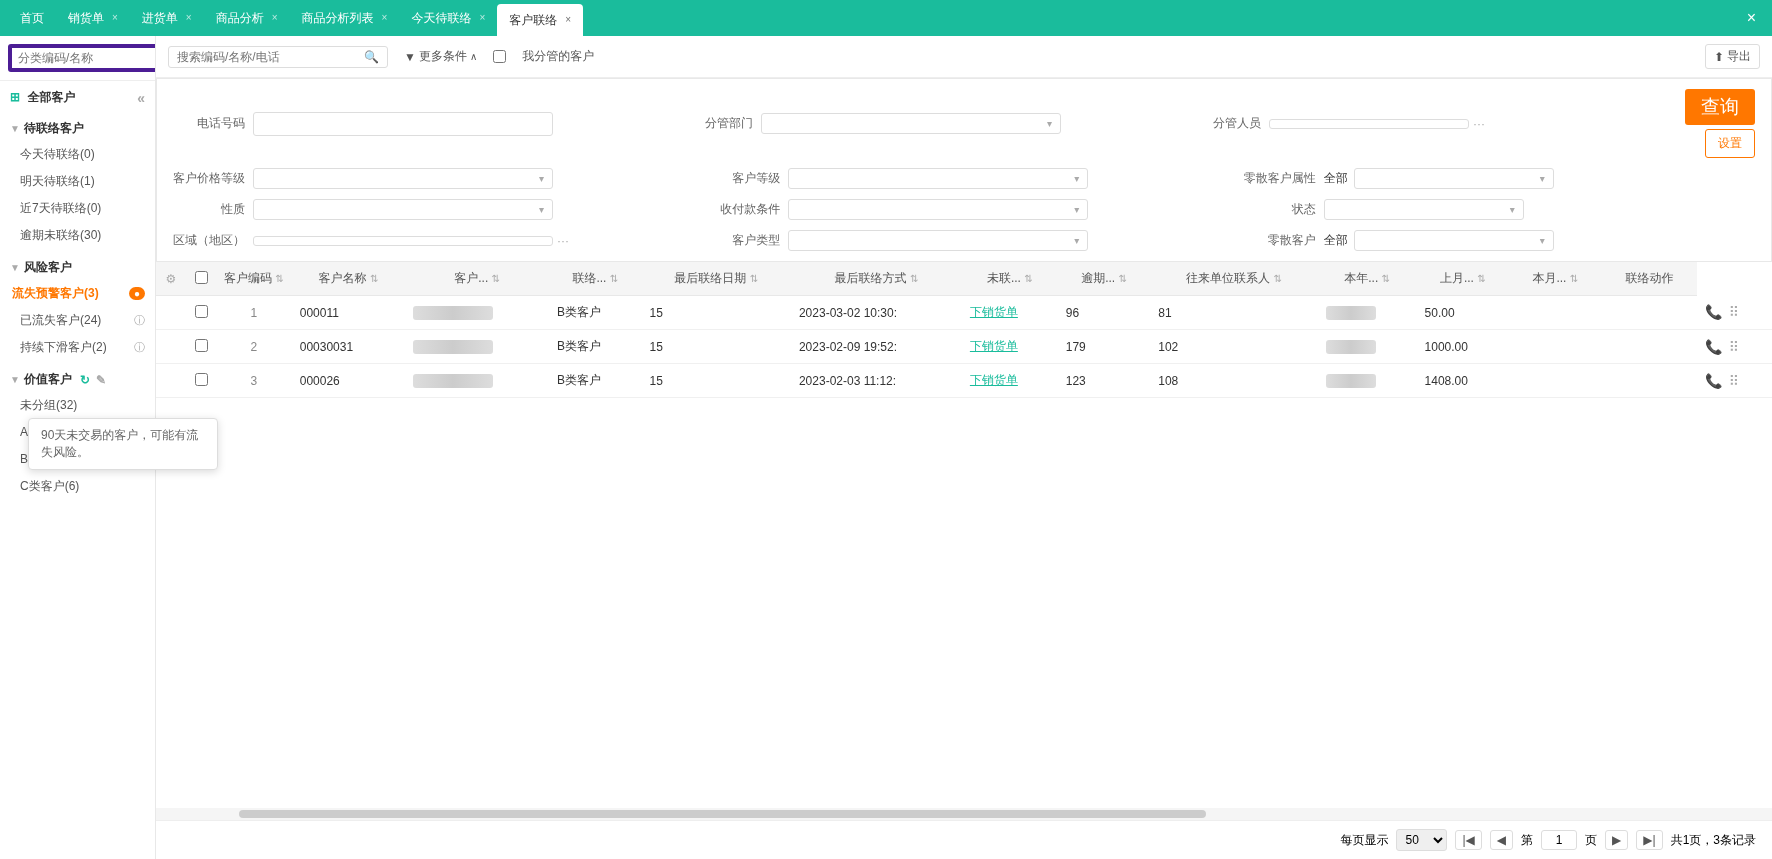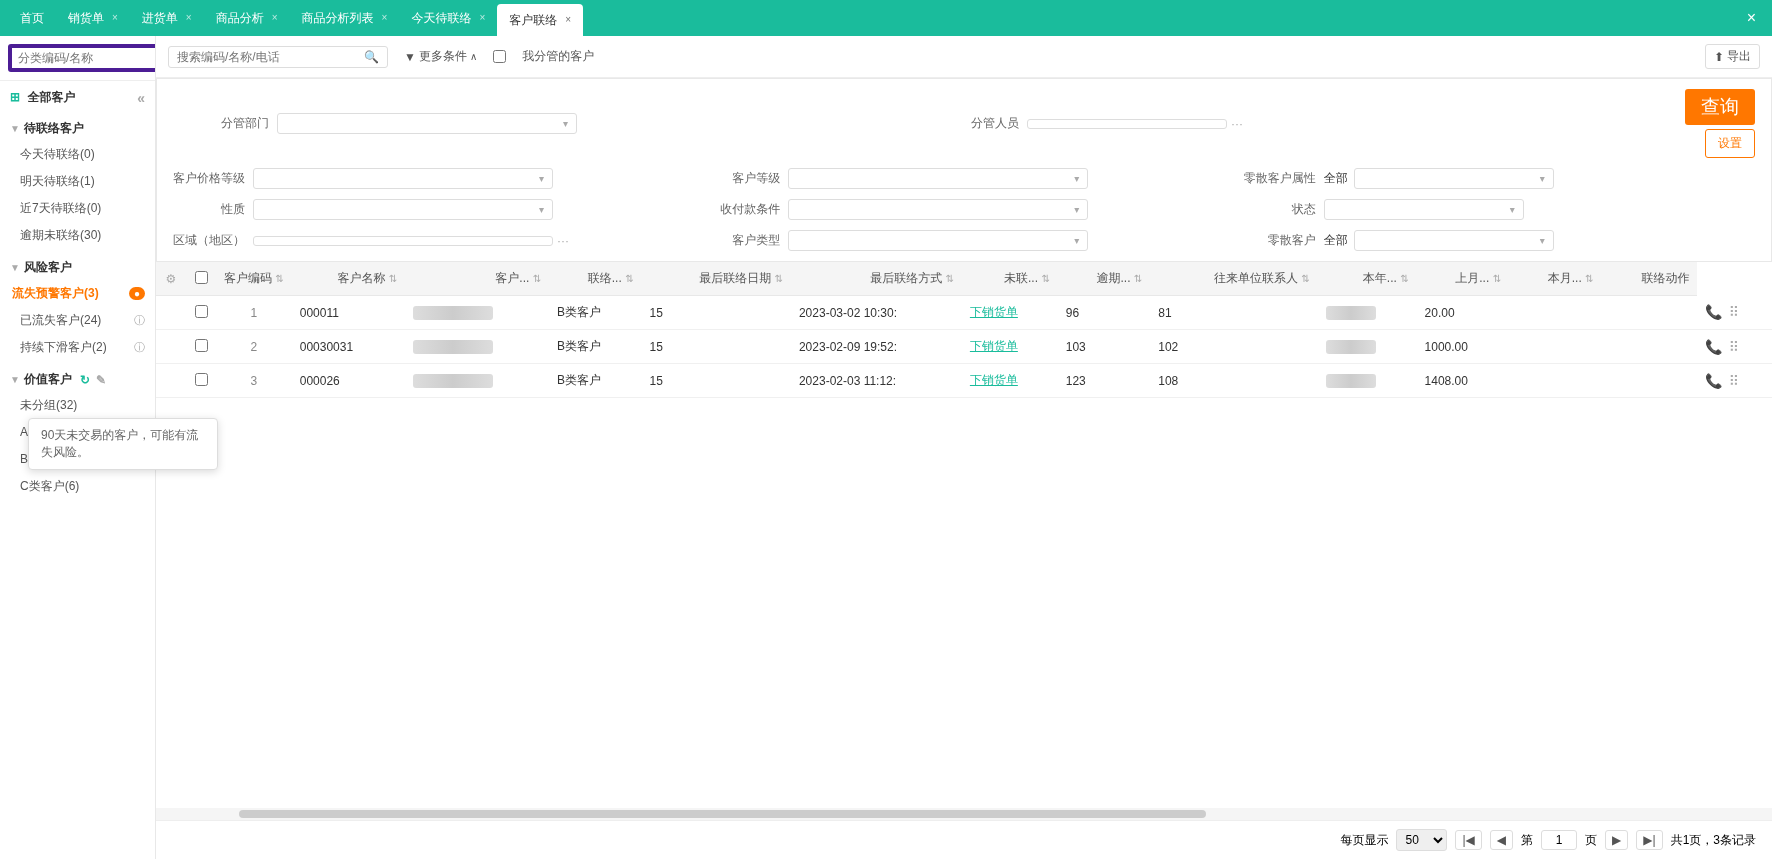--- a/index.html
+++ b/index.html
@@ -55,21 +55,21 @@
     .filter-divider { width: 24px; flex-shrink: 0; }
     .filter-dots { color: #aaa; margin-left: 4px; cursor: pointer; }
     .query-btn { background: #ff7700; color: #fff; border: none; border-radius: 3px; padding: 5px 16px; cursor: pointer; font-size: 19px; }
     .settings-btn { background: #fff; color: #ff7700; border: 1px solid #ff7700; border-radius: 3px; padding: 5px 12px; cursor: pointer; font-size: 12px; margin-top: 4px; }
     .filter-actions { display: flex; flex-direction: column; align-items: flex-end; justify-content: flex-start; padding-left: 12px; flex-shrink: 0; }
 
     
     .table-wrap { flex: 1; overflow: auto; background: #fff; margin: 0; }
     table { width: 100%; border-collapse: collapse; }
     thead tr { background: #f5f5f5; }
-    th { padding: 8px 8px; text-align: right; color: #555; font-weight: normal; border-bottom: 1px solid #e8e8e8; white-space: nowrap; font-size: 12px; position: sticky; top: 0; background: #f5f5f5; }
+    th { padding: 8px 8px; text-align: center; color: #555; font-weight: normal; border-bottom: 1px solid #e8e8e8; white-space: nowrap; font-size: 12px; position: sticky; top: 0; background: #f5f5f5; }
     th .sort-icon { color: #aaa; font-size: 10px; }
     td { padding: 8px 8px; border-bottom: 1px solid #f0f0f0; color: #333; white-space: nowrap; font-size: 12px; }
     .row-num { color: #888; text-align: center; width: 30px; }
     .link-text { color: #1abc9c; text-decoration: underline; cursor: pointer; }
     .blurred { background: linear-gradient(90deg, #ddd 0%, #ccc 50%, #ddd 100%); border-radius: 3px; color: transparent; display: inline-block; height: 14px; width: 80px; }
     .blurred-sm { background: linear-gradient(90deg, #ddd 0%, #ccc 50%, #ddd 100%); border-radius: 3px; color: transparent; display: inline-block; height: 14px; width: 50px; }
     .action-icons { display: flex; gap: 6px; align-items: center; }
     .action-icon { color: #aaa; cursor: pointer; font-size: 14px; }
     .checkbox-col { width: 30px; text-align: center; }
     .gear-col { width: 30px; text-align: center; color: #aaa; cursor: pointer; }
@@ -218,20 +218,24 @@
         <div class="export-btn">
           <span>⬆</span>
           <span>导出</span>
         </div>
       </div>
     </div>
 
     <div class="advanced-filter">
 
       <div class="filter-row">
+        <div class="filter-field" style="flex:2.2;">
+          <span class="filter-label">电话号码</span>
+          <input type="text" class="filter-input" style="flex: 1 1 0%; max-width: 300px;">
+        </div>
         <div class="filter-divider"></div>
         <div class="filter-field" style="flex:2.2;">
           <span class="filter-label">分管部门</span>
           <div class="filter-select-wrap" style="flex:1;max-width:300px;">
             <span></span>
             <span class="caret">▾</span>
           </div>
         </div>
         <div class="filter-divider"></div>
         <div class="filter-field" style="flex:2.2;">
@@ -358,41 +362,41 @@
       <td class="row-num">1</td>
       <td>000011</td>
       <td><span class="blurred">&nbsp;&nbsp;&nbsp;&nbsp;&nbsp;&nbsp;&nbsp;&nbsp;</span></td>
       <td>B类客户</td>
       <td>15</td>
       <td>2023-03-02 10:30:</td>
       <td><span class="link-text">下销货单</span></td>
       <td>96</td>
       <td>81</td>
       <td><span class="blurred-sm">&nbsp;&nbsp;&nbsp;&nbsp;&nbsp;</span></td>
-      <td>20.00</td>
+      <td>50.00</td>
       <td></td>
       <td></td>
       <td>
         <div class="action-icons">
           <span class="action-icon">📞</span>
           <span class="action-icon">⠿</span>
         </div>
       </td>
     </tr>
             <tr>
       <td class="gear-col"></td>
       <td class="checkbox-col"><input type="checkbox" style=""></td>
       <td class="row-num">2</td>
       <td>00030031</td>
       <td><span class="blurred">&nbsp;&nbsp;&nbsp;&nbsp;&nbsp;&nbsp;&nbsp;&nbsp;</span></td>
       <td>B类客户</td>
       <td>15</td>
       <td>2023-02-09 19:52:</td>
       <td><span class="link-text">下销货单</span></td>
-      <td>103</td>
+      <td>179</td>
       <td>102</td>
       <td><span class="blurred-sm">&nbsp;&nbsp;&nbsp;&nbsp;&nbsp;</span></td>
       <td>1000.00</td>
       <td></td>
       <td></td>
       <td>
         <div class="action-icons">
           <span class="action-icon">📞</span>
           <span class="action-icon">⠿</span>
         </div>

